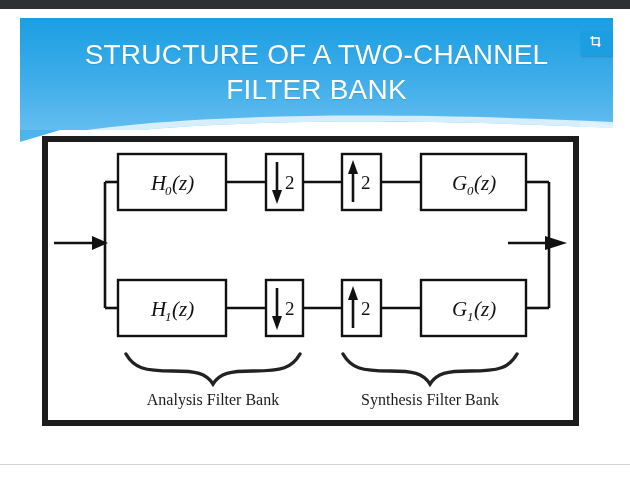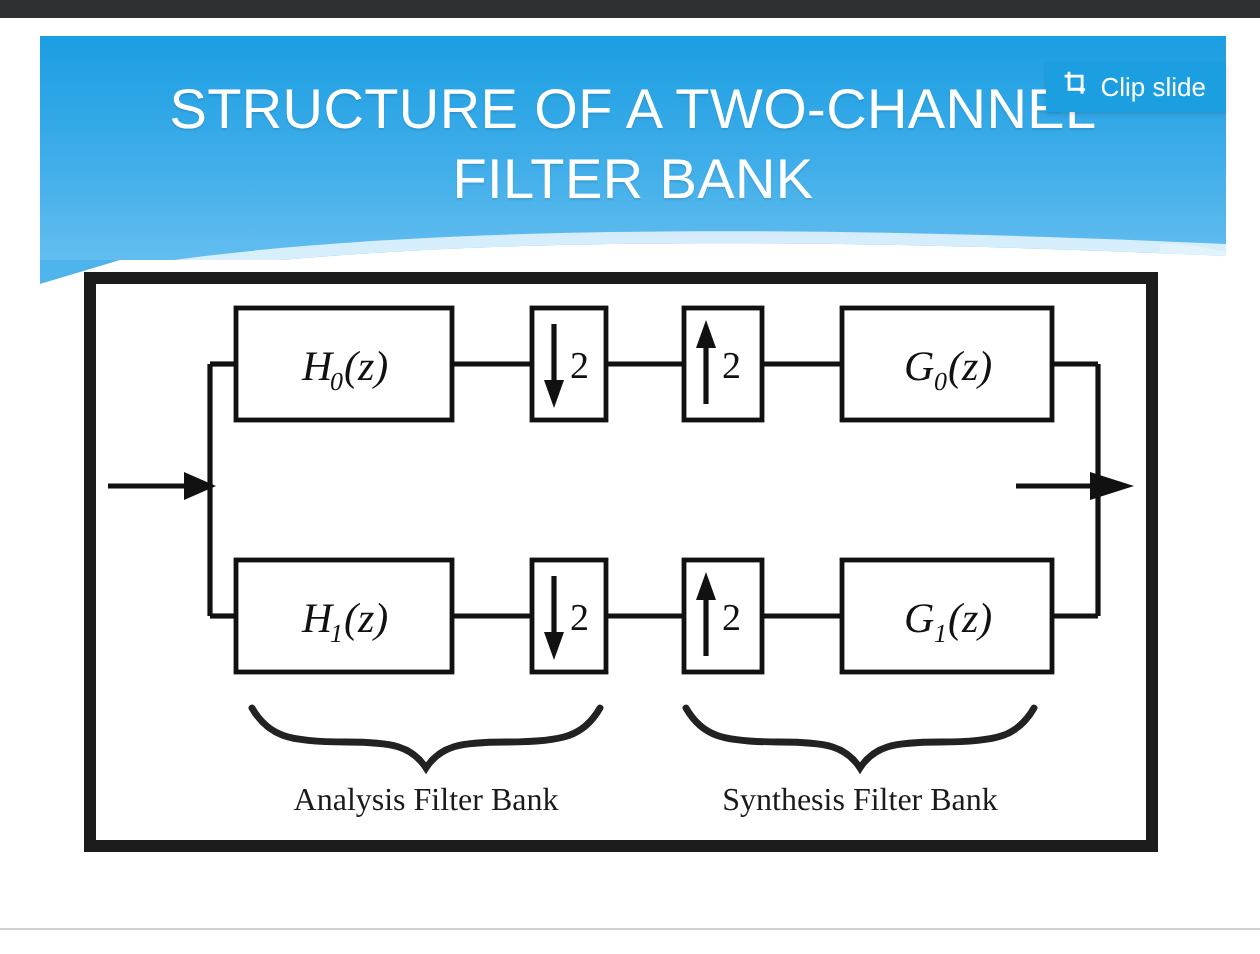--- a/index.html
+++ b/index.html
@@ -128,21 +128,20 @@
   </div>
 
   <div id="clip-slide">
     <span>
       <svg width="14" height="14" viewBox="0 0 16 16">
         <path d="M4 1 L4 11 L12 11" fill="none" stroke="#ffffff" stroke-width="1.6"></path>
         <path d="M1.5 3.5 L11.5 3.5 L11.5 13.5" fill="none" stroke="#ffffff" stroke-width="1.6"></path>
         <path d="M9.5 11.2 L13.2 11.2 M11.35 9.35 L11.35 13.05" stroke="#ffffff" stroke-width="1.5"></path>
       </svg>
     </span>
-    <span class="lbl">Clip slide</span>
   </div>
 
   <div id="diagram">
     <svg width="525" height="278" viewBox="0 0 525 278">
 
       <g>
         <line class="wire" x1="6" y1="101" x2="46" y2="101"></line>
         <polygon class="arrow" points="44,94 60,101 44,108"></polygon>
 
         <line class="wire" x1="57" y1="40" x2="57" y2="166"></line>

